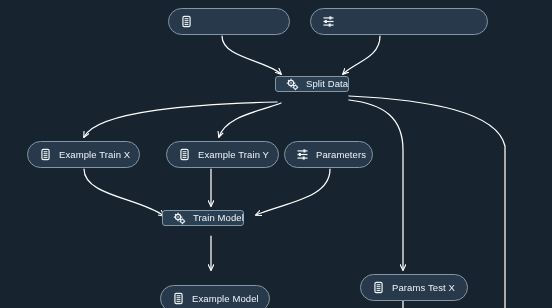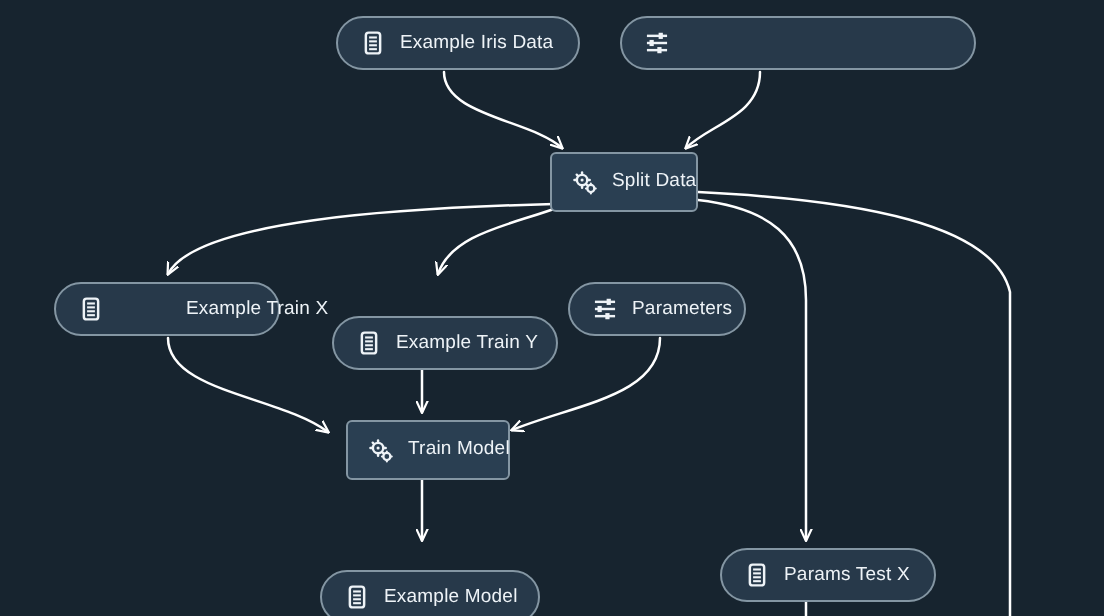--- a/index.html
+++ b/index.html
@@ -39,21 +39,21 @@
     white-space: nowrap;
   }
   .node.pill {
     border-radius: 999px;
     padding: 0 13px 0 11px;
     height: 27px;
   }
   .node.task {
     border-radius: 3px;
     padding: 0 13px 0 10px;
-    height: 30px;
+    height: 16px;
     background: #2a3f52;
   }
   .node-label {
     font-size: 9.5px;
     letter-spacing: 0.1px;
     line-height: 1;
     margin-left: 7px;
     color: #eef3f7;
   }
   .icon {
@@ -95,21 +95,20 @@
       <div class="node pill" style="left: 168px; top: 8px; width: 122px;">
         <span class="icon">
           <svg viewBox="0 0 16 16" width="13" height="13">
             <rect x="3.6" y="1.6" width="8.8" height="12.8" rx="1.7" fill="none" stroke="#eef3f7" stroke-width="1.5"></rect>
             <line x1="5.6" y1="4.6" x2="10.4" y2="4.6" stroke="#eef3f7" stroke-width="1.3"></line>
             <line x1="5.6" y1="7.0" x2="10.4" y2="7.0" stroke="#eef3f7" stroke-width="1.3"></line>
             <line x1="5.6" y1="9.4" x2="10.4" y2="9.4" stroke="#eef3f7" stroke-width="1.3"></line>
             <line x1="5.6" y1="11.8" x2="10.4" y2="11.8" stroke="#eef3f7" stroke-width="1.3"></line>
           </svg>
         </span>
-        <span class="node-label">Example Iris Data</span>
       </div>
       <div class="node pill" style="left: 310px; top: 8px; width: 178px;">
         <span class="icon">
           <svg viewBox="0 0 16 16" width="13" height="13">
             <line x1="1.8" y1="3.6" x2="14.2" y2="3.6" stroke="#eef3f7" stroke-width="1.5"></line>
             <line x1="1.8" y1="8.0" x2="14.2" y2="8.0" stroke="#eef3f7" stroke-width="1.5"></line>
             <line x1="1.8" y1="12.4" x2="14.2" y2="12.4" stroke="#eef3f7" stroke-width="1.5"></line>
             <rect x="9.0" y="1.7" width="2.6" height="3.8" fill="#eef3f7"></rect>
             <rect x="3.4" y="6.1" width="2.6" height="3.8" fill="#eef3f7"></rect>
             <rect x="8.2" y="10.5" width="2.6" height="3.8" fill="#eef3f7"></rect>
@@ -133,33 +132,33 @@
             <g stroke="#eef3f7" stroke-width="1.3" stroke-linecap="round">
               <line x1="11.6" y1="8.4" x2="11.6" y2="9.2"></line>
               <line x1="11.6" y1="13.6" x2="11.6" y2="14.4"></line>
               <line x1="8.6" y1="11.4" x2="9.4" y2="11.4"></line>
               <line x1="13.8" y1="11.4" x2="14.6" y2="11.4"></line>
             </g>
           </svg>
         </span>
         <span class="node-label">Split Data</span>
       </div>
-      <div class="node pill" style="left: 27px; top: 141px; width: 113px; gap: 34px;">
+      <div class="node pill" style="left: 27px; top: 141px; width: 113px;">
         <span class="icon">
           <svg viewBox="0 0 16 16" width="13" height="13">
             <rect x="3.6" y="1.6" width="8.8" height="12.8" rx="1.7" fill="none" stroke="#eef3f7" stroke-width="1.5"></rect>
             <line x1="5.6" y1="4.6" x2="10.4" y2="4.6" stroke="#eef3f7" stroke-width="1.3"></line>
             <line x1="5.6" y1="7.0" x2="10.4" y2="7.0" stroke="#eef3f7" stroke-width="1.3"></line>
             <line x1="5.6" y1="9.4" x2="10.4" y2="9.4" stroke="#eef3f7" stroke-width="1.3"></line>
             <line x1="5.6" y1="11.8" x2="10.4" y2="11.8" stroke="#eef3f7" stroke-width="1.3"></line>
           </svg>
         </span>
         <span class="node-label">Example Train X</span>
       </div>
-      <div class="node pill" style="left: 166px; top: 141px; width: 113px; margin-top: 17px;">
+      <div class="node pill" style="left: 166px; top: 141px; width: 113px;">
         <span class="icon">
           <svg viewBox="0 0 16 16" width="13" height="13">
             <rect x="3.6" y="1.6" width="8.8" height="12.8" rx="1.7" fill="none" stroke="#eef3f7" stroke-width="1.5"></rect>
             <line x1="5.6" y1="4.6" x2="10.4" y2="4.6" stroke="#eef3f7" stroke-width="1.3"></line>
             <line x1="5.6" y1="7.0" x2="10.4" y2="7.0" stroke="#eef3f7" stroke-width="1.3"></line>
             <line x1="5.6" y1="9.4" x2="10.4" y2="9.4" stroke="#eef3f7" stroke-width="1.3"></line>
             <line x1="5.6" y1="11.8" x2="10.4" y2="11.8" stroke="#eef3f7" stroke-width="1.3"></line>
           </svg>
         </span>
         <span class="node-label">Example Train Y</span>
@@ -170,21 +169,21 @@
             <line x1="1.8" y1="3.6" x2="14.2" y2="3.6" stroke="#eef3f7" stroke-width="1.5"></line>
             <line x1="1.8" y1="8.0" x2="14.2" y2="8.0" stroke="#eef3f7" stroke-width="1.5"></line>
             <line x1="1.8" y1="12.4" x2="14.2" y2="12.4" stroke="#eef3f7" stroke-width="1.5"></line>
             <rect x="9.0" y="1.7" width="2.6" height="3.8" fill="#eef3f7"></rect>
             <rect x="3.4" y="6.1" width="2.6" height="3.8" fill="#eef3f7"></rect>
             <rect x="8.2" y="10.5" width="2.6" height="3.8" fill="#eef3f7"></rect>
           </svg>
         </span>
         <span class="node-label">Parameters</span>
       </div>
-      <div class="node task" style="left: 173px; top: 210px; width: 82px;">
+      <div class="node task" style="left: 162px; top: 210px; width: 82px;">
         <span class="icon">
           <svg viewBox="0 0 16 16" width="13" height="13">
             <circle cx="6.2" cy="6.2" r="3.2" fill="none" stroke="#eef3f7" stroke-width="1.5"></circle>
             <circle cx="6.2" cy="6.2" r="0.95" fill="#eef3f7"></circle>
             <g stroke="#eef3f7" stroke-width="1.5" stroke-linecap="round">
               <line x1="6.2" y1="1.5" x2="6.2" y2="2.5"></line>
               <line x1="6.2" y1="9.9" x2="6.2" y2="10.9"></line>
               <line x1="1.5" y1="6.2" x2="2.5" y2="6.2"></line>
               <line x1="9.9" y1="6.2" x2="10.9" y2="6.2"></line>
               <line x1="2.9" y1="2.9" x2="3.6" y2="3.6"></line>

